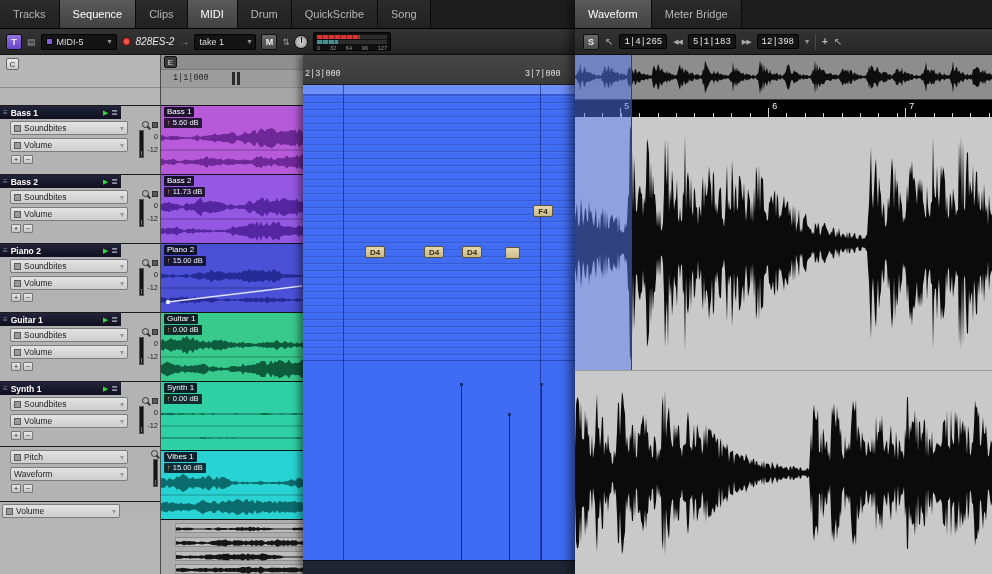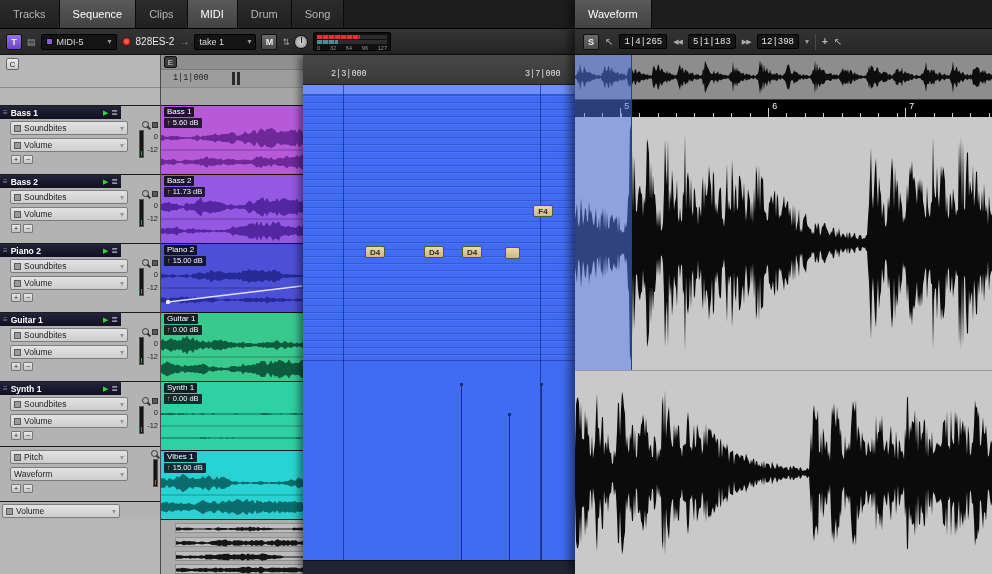--- a/index.html
+++ b/index.html
@@ -20,21 +20,21 @@
        display:flex;align-items:center;gap:5px;padding:0 6px;border-bottom:1px solid #111}
   .tbtn{min-width:16px;height:16px;border:1px solid #111;border-radius:2px;background:linear-gradient(#6a6a6a,#4a4a4a);
        color:#eee;font-size:9px;font-weight:bold;display:flex;align-items:center;justify-content:center}
   .tbtn.purple{background:linear-gradient(#9271e0,#6a46c8)}
   .dd{height:16px;background:#141414;border:1px solid #000;border-radius:2px;color:#ddd;font-size:9px;
        display:flex;align-items:center;gap:4px;padding:0 4px}
   .dd .car,.t-car{color:#999;font-size:8px}
   .chip{width:7px;height:7px;background:#8a5ae0;border:1px solid #000;display:inline-block}
   .kb-icon{color:#9a9a9a;font-size:9px}
   .rec-dot{width:9px;height:9px;border-radius:50%;background:radial-gradient(#ff6a5a,#c02020);border:1px solid #5a0d0d;display:inline-block}
-  .out-label{color:#e8e8e8;font-size:10px}
+  .out-label{color:#e8e8e8;font-style:italic;font-size:10px}
   .take-arrow{color:#9a9a9a;font-size:10px}
   .updn{color:#9a9a9a;font-size:9px;letter-spacing:-1px}
   .knob{width:14px;height:14px;border-radius:50%;background:radial-gradient(#d8d8d8,#8a8a8a);border:1px solid #111;position:relative}
   .knob::after{content:"";position:absolute;left:6px;top:1px;width:1.5px;height:6px;background:#222}
   .mini-meter{width:78px;height:19px;background:#101010;border:1px solid #000;border-radius:2px;padding:2px 3px 1px}
   .mini-meter .bar{height:4px;background:#2c2c2c;margin-bottom:1px;position:relative;overflow:hidden}
   .mini-meter .bar.red::after{content:"";position:absolute;left:0;top:0;height:100%;width:62%;
        background:repeating-linear-gradient(90deg,#d33 0 5px,#801f1f 5px 6px)}
   .mini-meter .bar.grn::after{content:"";position:absolute;left:0;top:0;height:100%;width:30%;
        background:repeating-linear-gradient(90deg,#4a8f8f 0 5px,#1f4a4a 5px 6px)}
@@ -97,21 +97,21 @@
   .lane-gain .up{color:#ffb63c;font-weight:bold}
   .thumbs{position:absolute;left:0;top:464px;width:415px;height:55px;background:#adadad;border-top:1px solid #141414}
   .thumb-strip{position:absolute;left:14px;width:395px;height:10px;background:#bdbdbd;border:1px solid #8f8f8f}
   .thumb-strip svg{position:absolute;left:0;top:0}
 
   
   .midi-overlay{position:absolute;left:303px;top:55px;width:272px;height:519px;background:#3f6cf2;
        box-shadow:-4px 0 7px rgba(0,0,0,.45);z-index:5}
   .m-ruler{position:absolute;left:0;top:0;width:100%;height:30px;background:linear-gradient(#474747,#3a3a3a);
        border-bottom:1px solid #1c1c1c;color:#e2e2e2;font-size:8.5px}
-  .m-ruler .t1{position:absolute;left:28px;top:14px}
+  .m-ruler .t1{position:absolute;left:2px;top:14px}
   .m-ruler .t2{position:absolute;left:222px;top:14px}
   .m-light{position:absolute;left:0;top:30px;width:100%;height:10px;background:#6e8ef8;border-bottom:1px solid #335ad0}
   .m-grid{position:absolute;left:0;top:40px;width:100%;height:265px;
        background-image:repeating-linear-gradient(to bottom,rgba(12,24,90,.22) 0 1px,rgba(255,255,255,.05) 1px 2px,transparent 2px 7px)}
   .m-ctl{position:absolute;left:0;top:305px;width:100%;height:200px;border-top:1px solid #2a4ab8}
   .m-bottom{position:absolute;left:0;top:505px;width:100%;height:14px;background:#1f2533;border-top:1px solid #0d1018}
   .vline{position:absolute;top:30px;width:1px;height:475px;background:rgba(12,32,120,.6)}
   .note{position:absolute;height:12px;background:linear-gradient(#e6d9ae,#c9b988);border:1px solid #5f5436;border-radius:2px;
        color:#2e2a18;font-size:8px;font-weight:bold;display:flex;align-items:center;justify-content:center;z-index:3}
   .stem{position:absolute;width:1px;background:#16307d}
@@ -143,20 +143,21 @@
 <body>
 
 <div class="app">
 
   <div class="tabbar" id="main-tabs" style="width:992px">
       <div class="tab">Tracks</div>
       <div class="tab active">Sequence</div>
       <div class="tab">Clips</div>
       <div class="tab active">MIDI</div>
       <div class="tab">Drum</div>
+      <div class="tab">QuickScribe</div>
       <div class="tab">Song</div>
       <div class="tab-fill"></div>
     </div>
 
   <div class="seq-toolbar">
     <div class="tbtn purple">T</div>
     <span class="kb-icon">▤</span>
     <div class="dd" style="width:76px">
       <span class="chip"></span>
       <span style="flex:1">MIDI-5</span>
@@ -587,20 +588,21 @@
         <div class="stem" style="left: 158px; top: 330px; height: 175px;"></div>
         <div class="stem" style="left: 206px; top: 360px; height: 145px;"></div>
         <div class="stem" style="left: 238px; top: 330px; height: 175px;"></div>
       </div>
     <div class="m-bottom"></div>
   </div>
 
   <div class="wave-window">
     <div class="tabbar" id="wave-tabs">
         <div class="tab active">Waveform</div>
+        <div class="tab">Meter Bridge</div>
         <div class="tab-fill"></div>
       </div>
     <div class="w-toolbar">
       <div class="tbtn">S</div>
       <span class="tool-ic">↖</span>
       <div class="counter mono">1|4|265</div>
       <span class="arrbtn">◀◀</span>
       <div class="counter mono">5|1|183</div>
       <span class="arrbtn">▶▶</span>
       <div class="counter mono">12|398</div>

